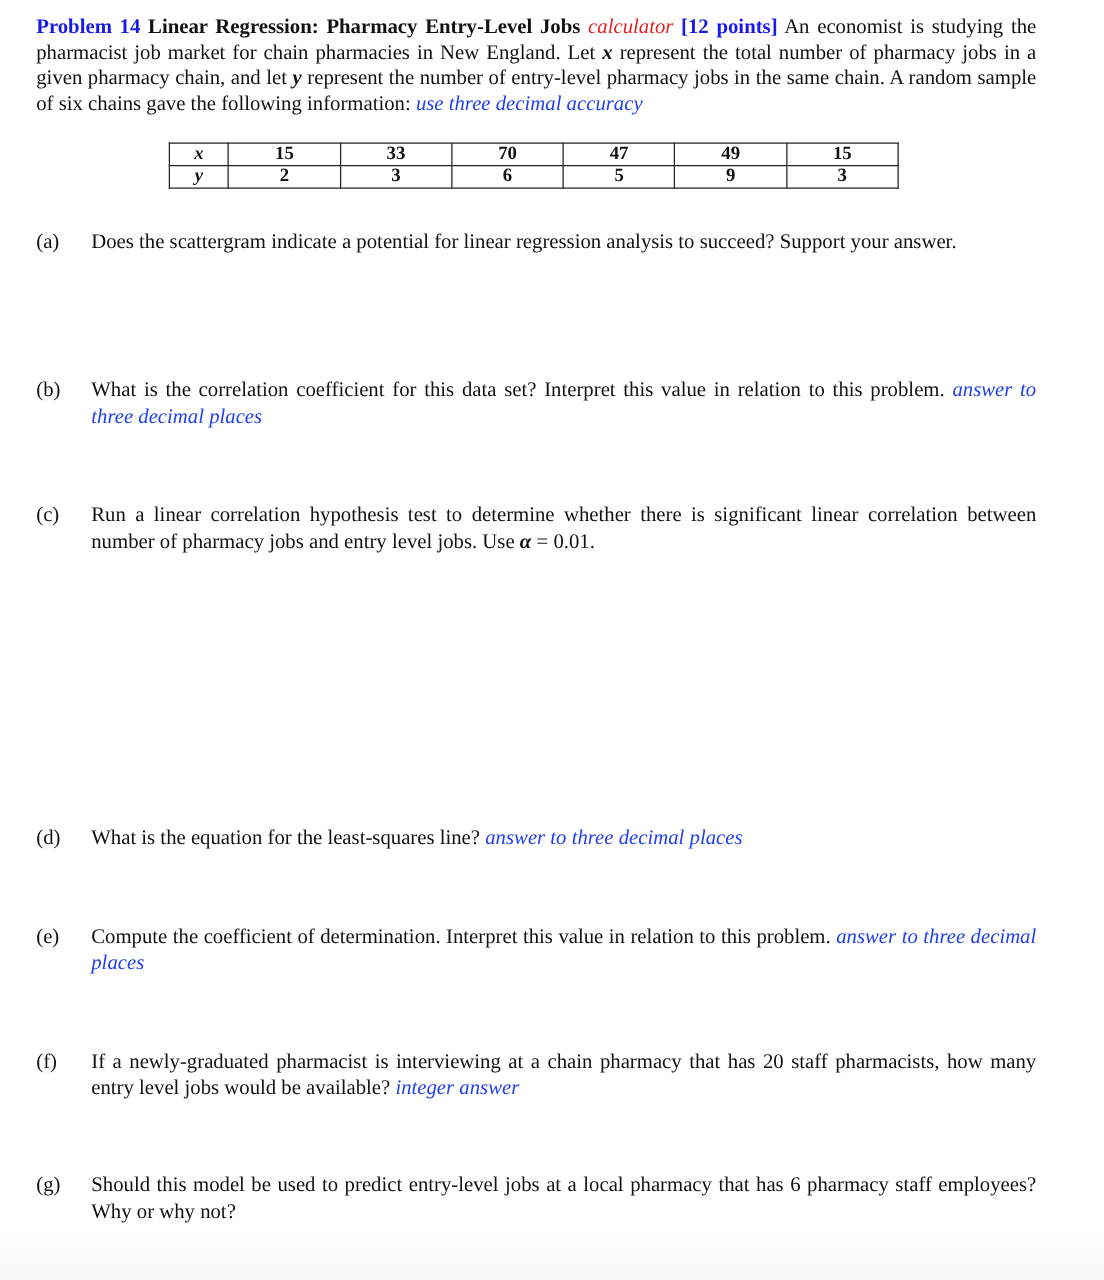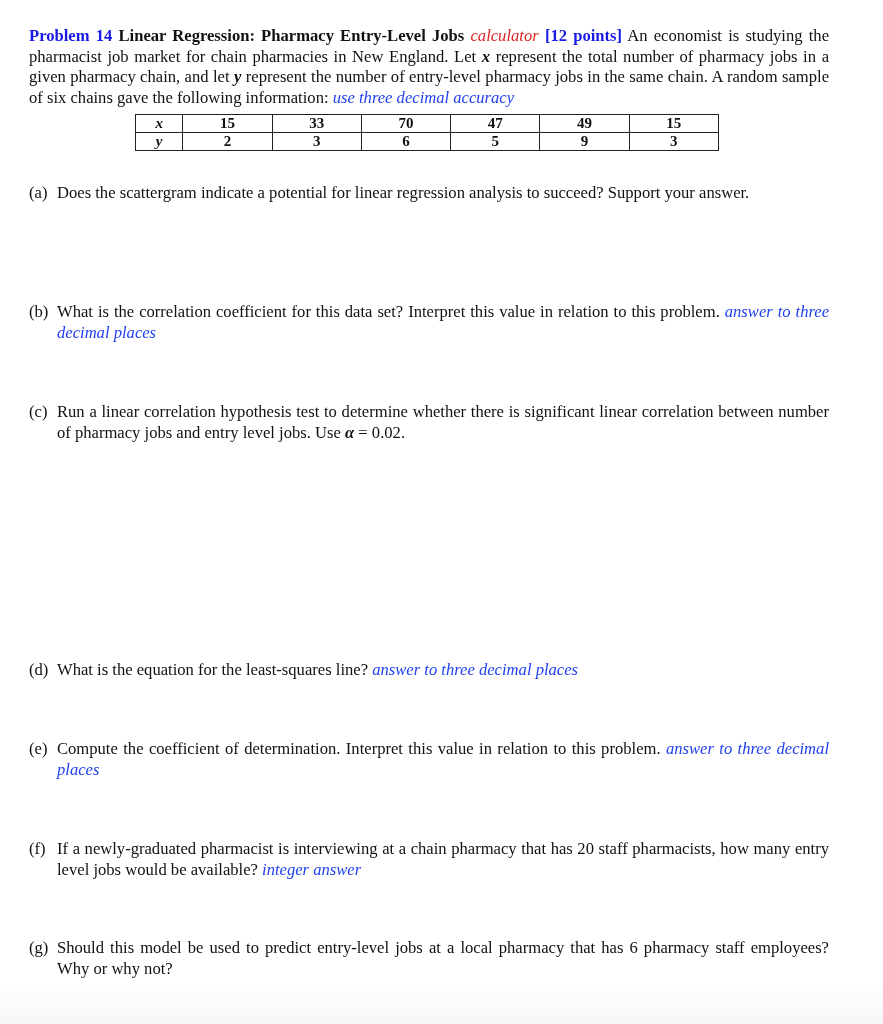--- a/index.html
+++ b/index.html
@@ -6,21 +6,21 @@
   body {
     width: 883px; height: 1024px; overflow: hidden;
     background: linear-gradient(to bottom, #ffffff 0px, #ffffff 985px, #f6f6f6 1024px);
     font-family: "Liberation Serif", "DejaVu Serif", serif;
     color: #111;
     font-size: 16.6px;
     line-height: 20.5px;
     position: relative;
   }
   .intro {
-    position: absolute; left: 29px; top: 26px; width: 800px;
+    position: absolute; left: 29px; top: 11px; width: 800px;
     text-align: justify;
   }
   .blue { color: #1a1ae8; }
   .red { color: #e22424; }
   .bold { font-weight: bold; }
   .ital { font-style: italic; }
   .hint { color: #1f3ff0; font-style: italic; }
   .title-bold { font-weight: bold; }
   table.data {
     position: absolute; left: 135px; top: 114px;
@@ -31,21 +31,21 @@
     border: 1.5px solid #222;
     text-align: center; font-weight: bold; padding: 0;
     height: 17px;
   }
   table.data td.var { font-style: italic; }
   .q {
     position: absolute; left: 29px; width: 800px;
     text-align: justify;
   }
   .q .label { position: absolute; left: 0; top: 0; }
-  .q .body { margin-left: 28px; display: block; }
+  .q .body { margin-left: 44px; display: block; }
 </style>
 </head>
 <body>
 
 <div class="intro">
   <span class="blue bold">Problem 14</span>
   <span class="title-bold">Linear Regression: Pharmacy Entry-Level Jobs</span>
   <span class="red ital">calculator</span>
   <span class="blue bold">[12 points]</span><span> An economist is studying the pharmacist job market for chain pharmacies in New England. Let </span><b><i>x</i></b><span> represent the total number of pharmacy jobs in a given pharmacy chain, and let </span><b><i>y</i></b><span> represent the number of entry-level pharmacy jobs in the same chain. A random sample of six chains gave the following information: </span><span class="hint">use three decimal accuracy</span>
 </div>
@@ -78,21 +78,21 @@
   <span class="body"><span>Does the scattergram indicate a potential for linear regression analysis to succeed? Support your answer.</span></span>
 </div>
 
 <div class="q" style="top:302px;">
   <span class="label">(b)</span>
   <span class="body"><span>What is the correlation coefficient for this data set? Interpret this value in relation to this problem.</span> <span class="hint">answer to three decimal places</span></span>
 </div>
 
 <div class="q" style="top:402px;">
   <span class="label">(c)</span>
-  <span class="body"><span>Run a linear correlation hypothesis test to determine whether there is significant linear correlation between number of pharmacy jobs and entry level jobs. Use </span><b><i>α</i></b><span> = 0.02.</span></span>
+  <span class="body"><span>Run a linear correlation hypothesis test to determine whether there is significant linear correlation between number of pharmacy jobs and entry level jobs. Use </span><b><i>α</i></b><span> = 0.01.</span></span>
 </div>
 
 <div class="q" style="top:660px;">
   <span class="label">(d)</span>
   <span class="body"><span>What is the equation for the least-squares line?</span> <span class="hint">answer to three decimal places</span></span>
 </div>
 
 <div class="q" style="top:739px;">
   <span class="label">(e)</span>
   <span class="body"><span>Compute the coefficient of determination. Interpret this value in relation to this problem.</span> <span class="hint">answer to three decimal places</span></span>

